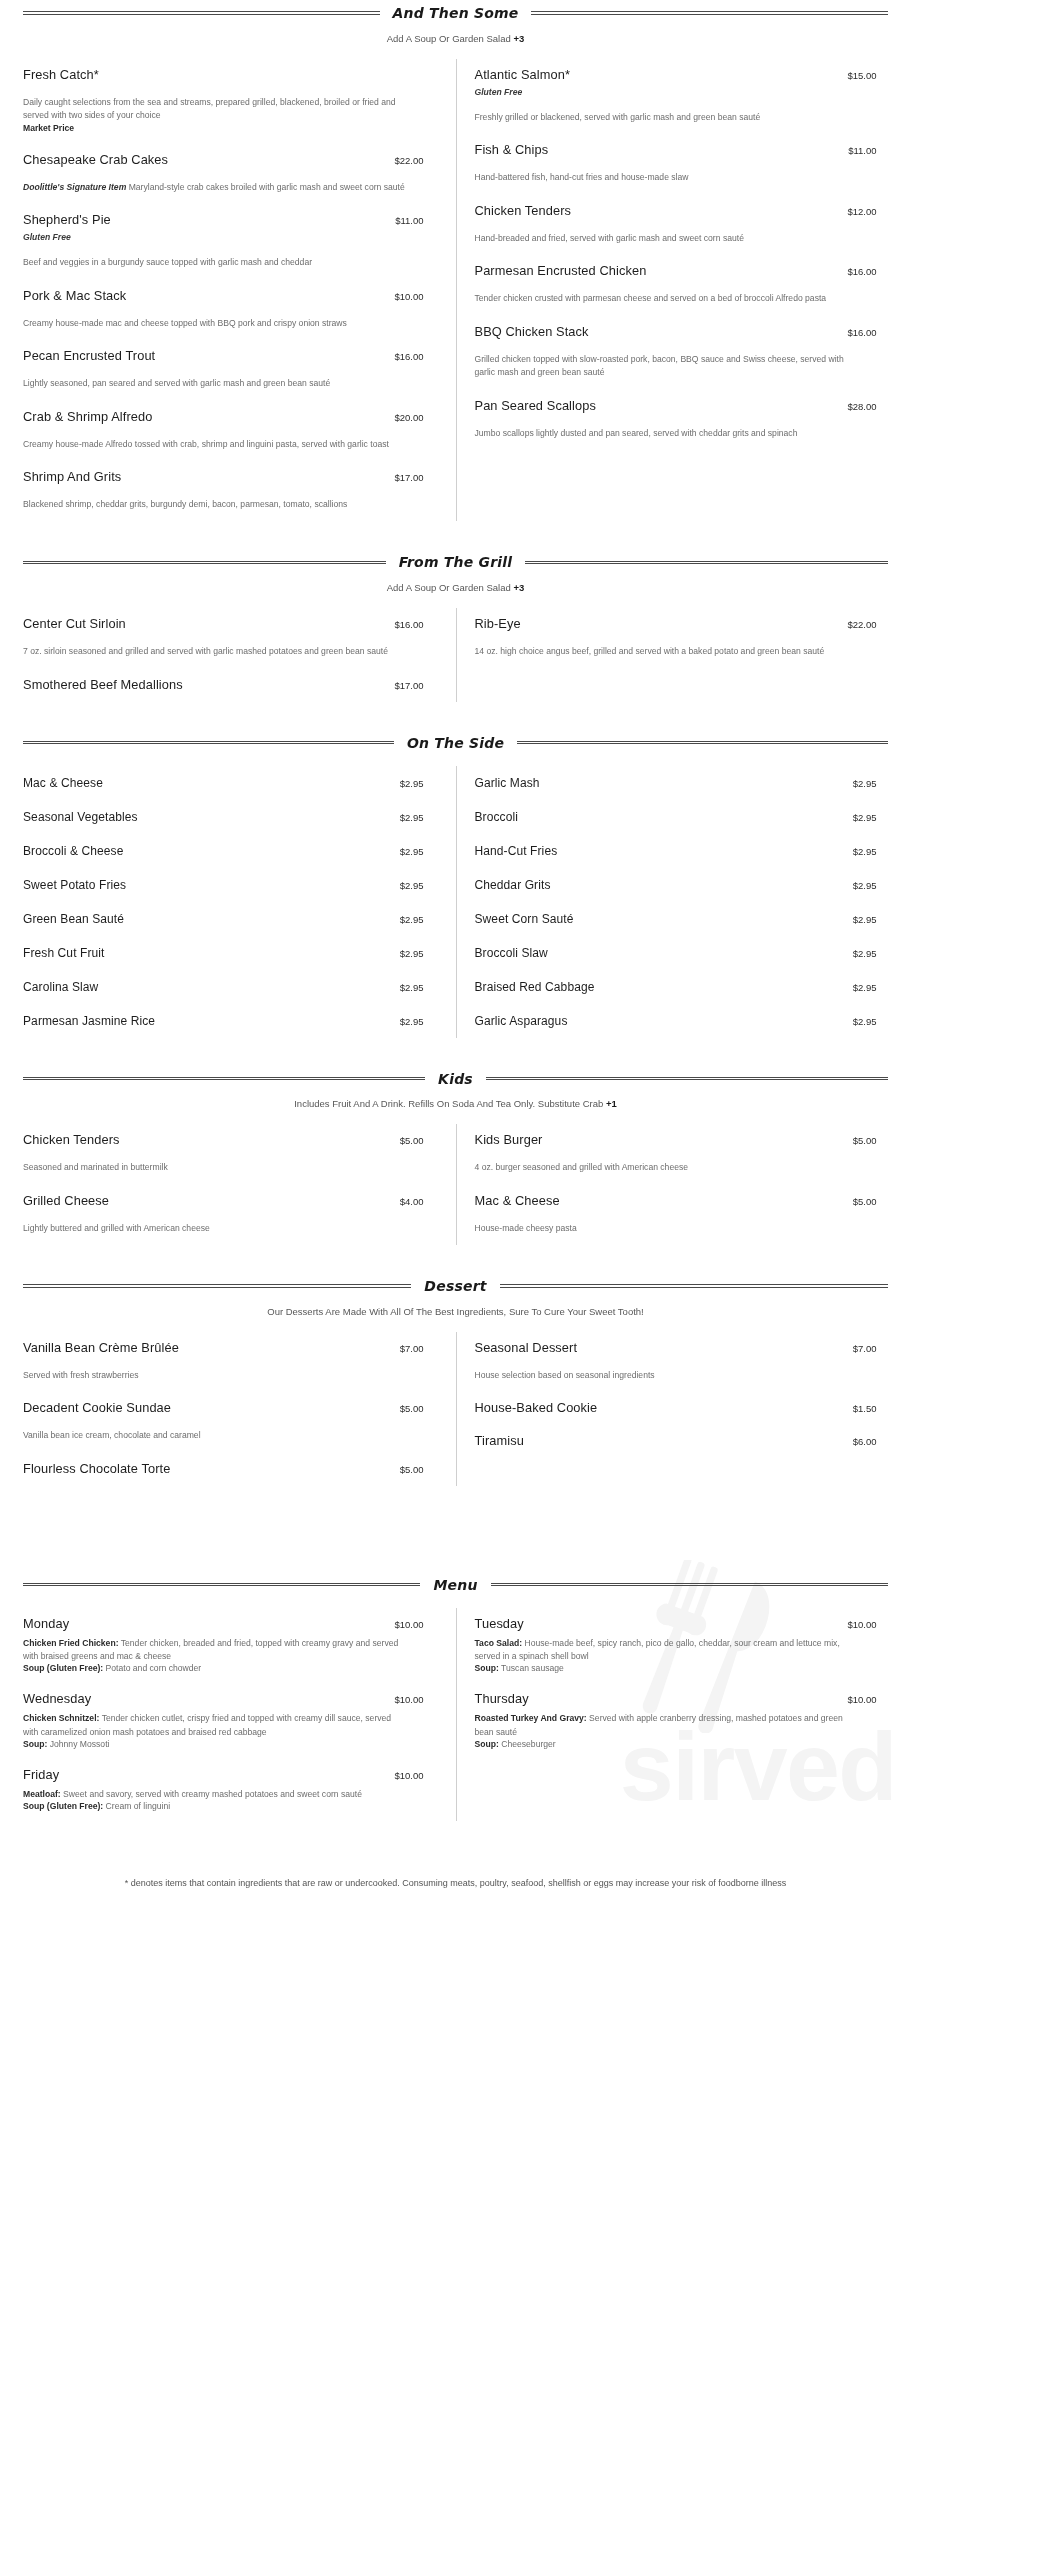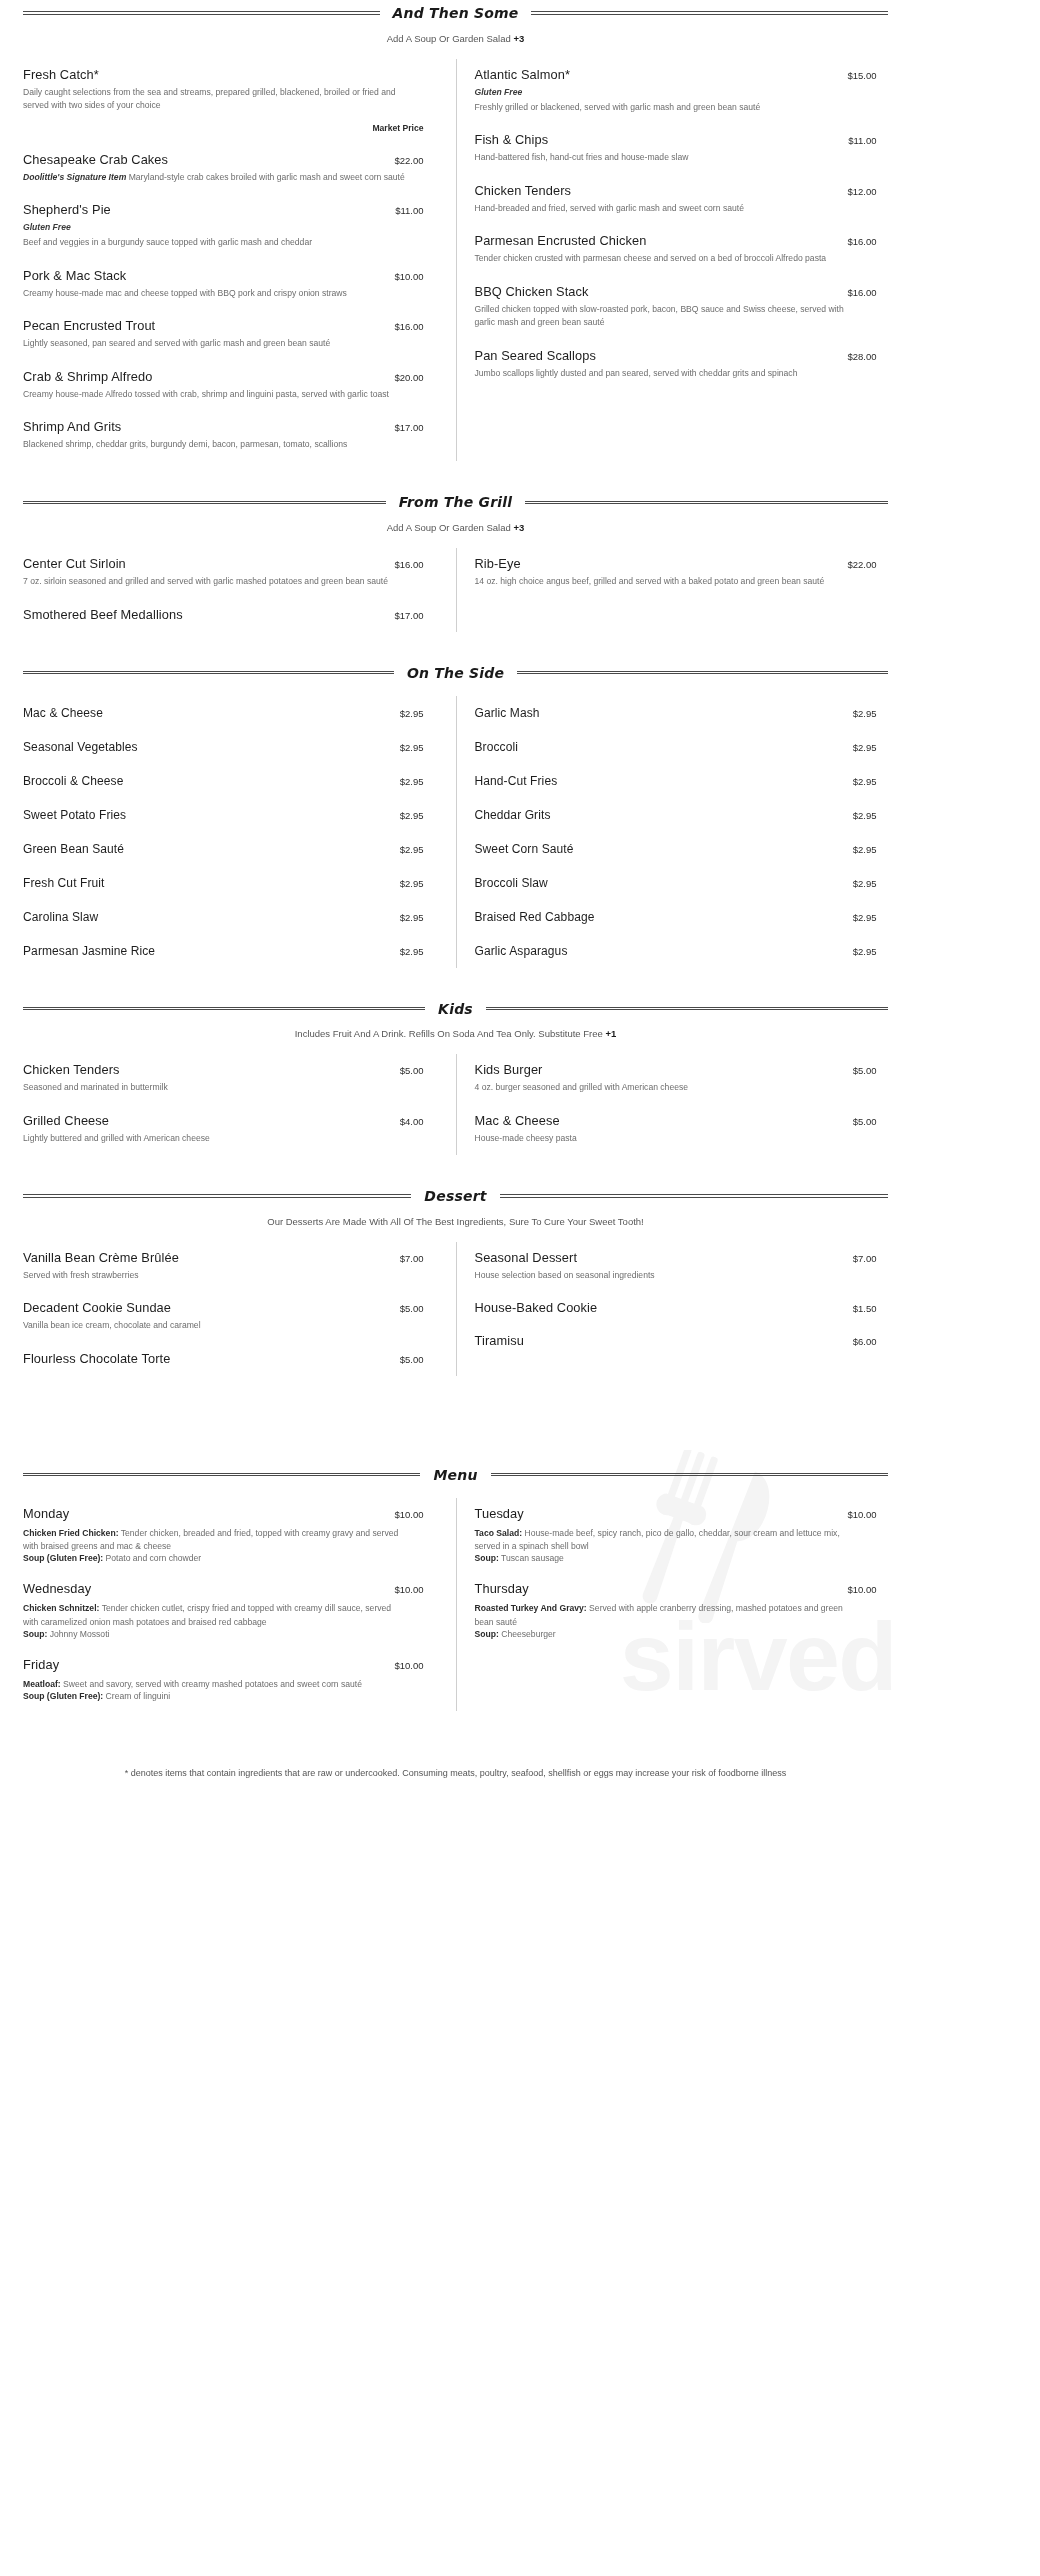--- a/index.html
+++ b/index.html
@@ -115,34 +115,33 @@
     font-size: 8.6px;
     font-style: italic;
     font-weight: bold;
     color: #3a3a3a;
     margin-top: 5px;
   }
   .item-desc {
     font-size: 8.6px;
     color: #6d6d6d;
     line-height: 1.55;
-    margin-top: 4px;
+    margin-top: 14px;
     max-width: 96%;
   }
   .item-desc .lead {
     font-style: italic;
     font-weight: bold;
     color: #333;
   }
   .item-extra {
     font-size: 8.6px;
     font-weight: bold;
     color: #2b2b2b;
-    margin-top: 11px;
-    text-align: right;
+    margin-top: 1px;
   }
 
   
   .sides .item { padding: 10px 0 10px 0; }
   .sides .item-name { font-size: 12px; }
 
   
   .daily .item-desc { margin-top: 5.8px; }
   .daily .item-desc .lead { font-style: normal; font-weight: bold; color: #2b2b2b; }
   .daily .soup { font-size: 8.6px; color: #6d6d6d; }
@@ -433,21 +432,21 @@
           </div>
         </div>
         <div class="gap-lg"></div>
       </div>
       <div class="section">
         <div class="section-head">
           <span class="rule"></span>
           <span class="title">Kids</span>
           <span class="rule"></span>
         </div>
-        <div class="section-note"><span>Includes Fruit And A Drink. Refills On Soda And Tea Only. Substitute Free </span><b>+1</b></div>
+        <div class="section-note"><span>Includes Fruit And A Drink. Refills On Soda And Tea Only. Substitute Crab </span><b>+1</b></div>
         <div class="items">
           <div class="col left">
             <div class="item">
               <div class="item-top">
                 <span class="item-name">Chicken Tenders</span>
                 <span class="item-price">$5.00</span>
               </div>
               <div class="item-desc"><span>Seasoned and marinated in buttermilk</span></div>
             </div>
             <div class="item">

